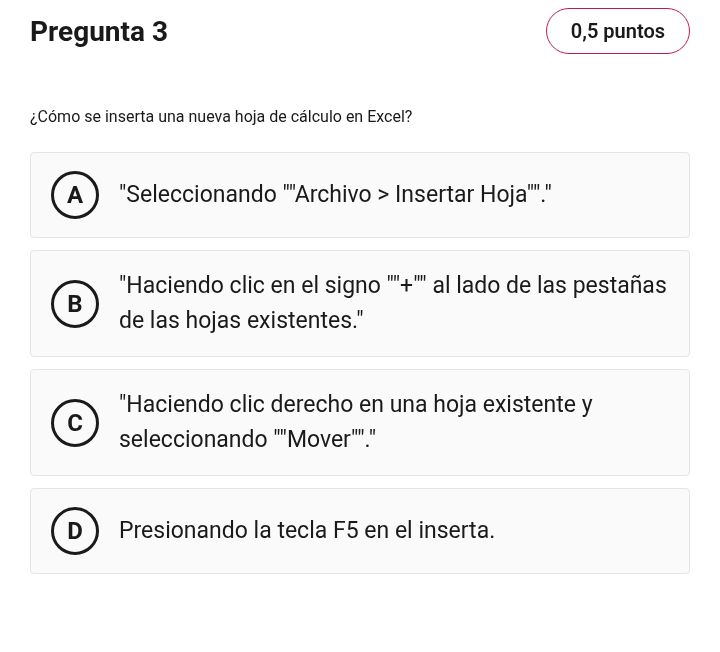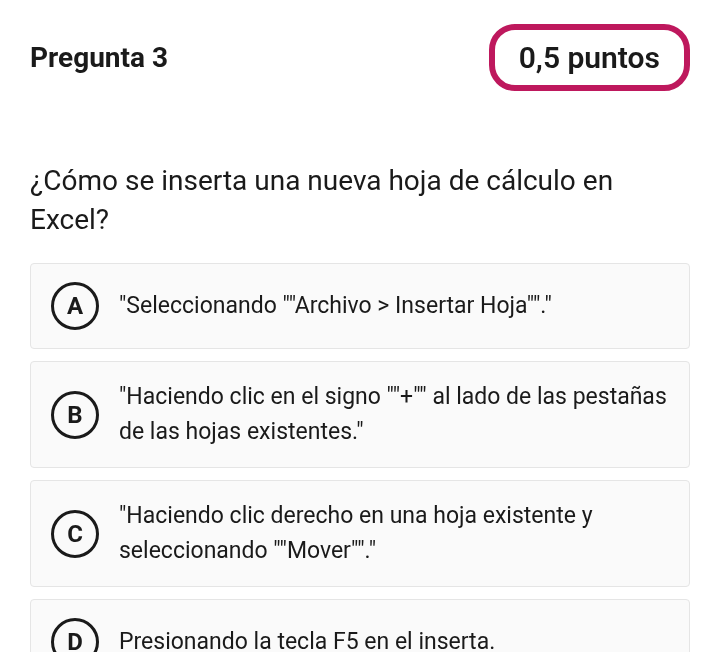--- a/index.html
+++ b/index.html
@@ -10,40 +10,40 @@
     body {
       font-family: -apple-system, BlinkMacSystemFont, 'Segoe UI', Roboto, 'Open Sans', sans-serif;
       background: #ffffff;
       width: 720px;
       padding: 0 30px;
     }
     .header {
       display: flex;
       justify-content: space-between;
       align-items: center;
-      padding-top: 24px;
+      padding-top: 8px;
       padding-bottom: 20px;
     }
     .question-title {
       font-size: 28px;
       font-weight: 700;
       color: #1a1a1a;
     }
     .points-badge {
-      border: 6px solid #be185d;
+      border: 1px solid #be185d;
       border-radius: 26px;
       padding: 10px 24px;
-      font-size: 30px;
+      font-size: 20px;
       font-weight: 600;
       color: #1a1a1a;
     }
     .question-text {
-      font-size: 28px;
+      font-size: 16px;
       color: #1a1a1a;
-      margin-top: 50px;
+      margin-top: 32px;
       margin-bottom: 24px;
       line-height: 1.4;
     }
     .options {
       display: flex;
       flex-direction: column;
       gap: 12px;
     }
     .option {
       display: flex;

